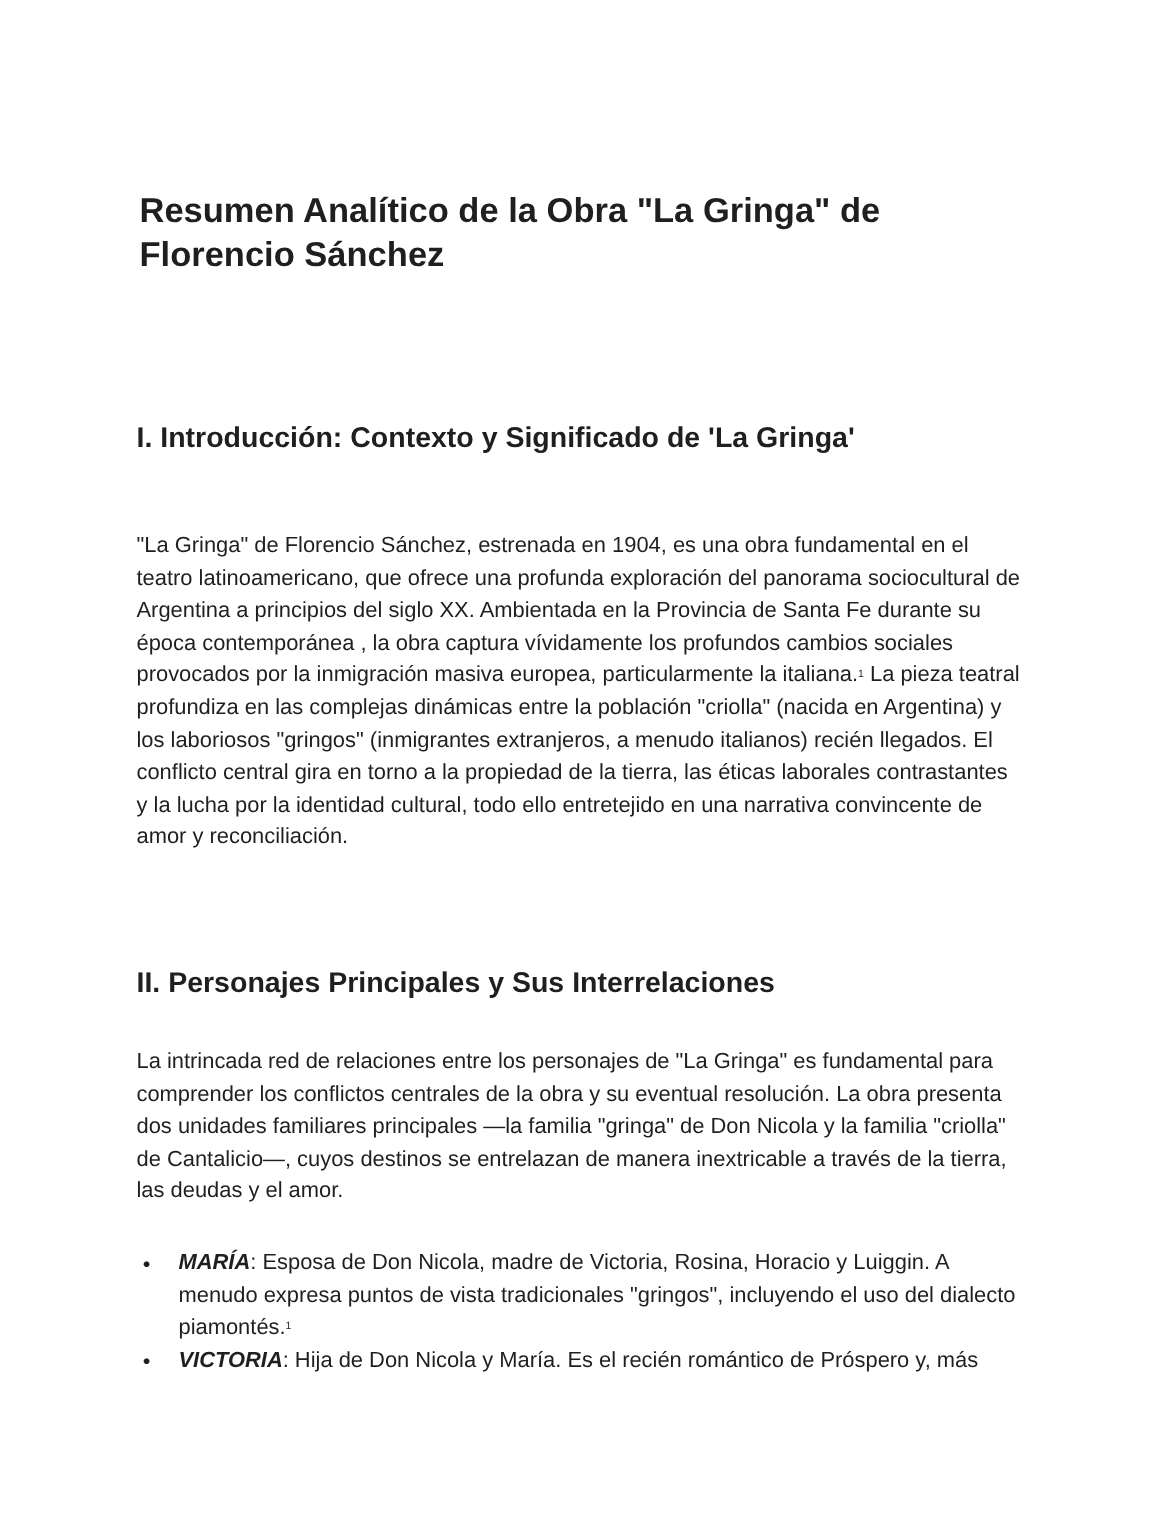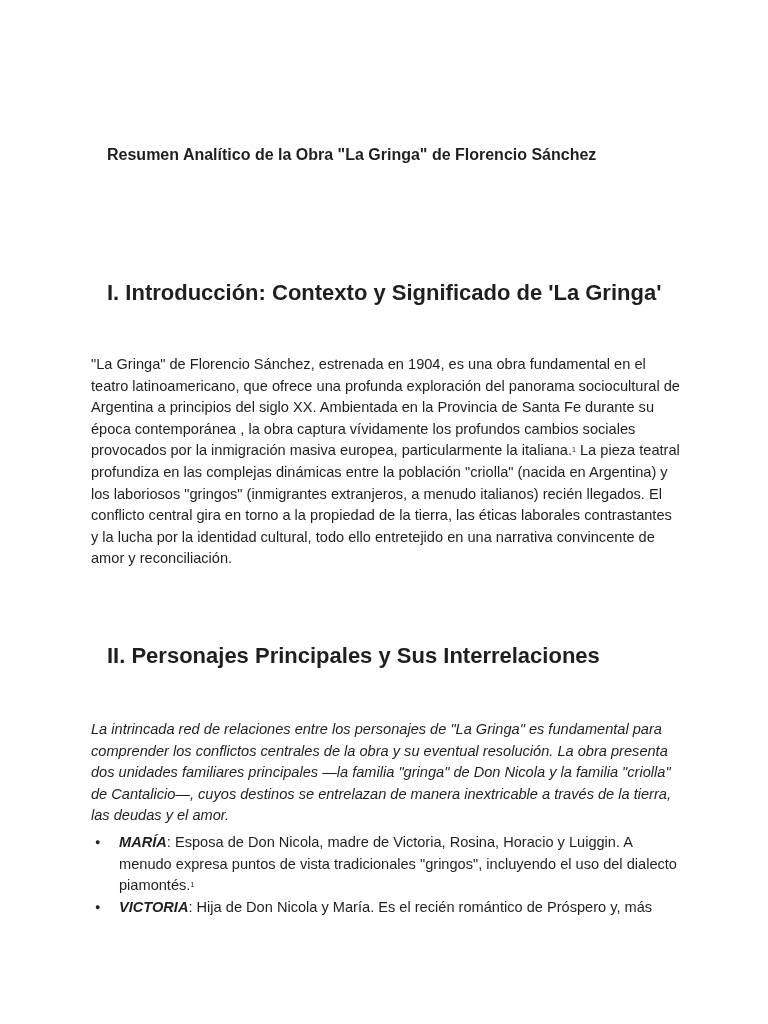--- a/index.html
+++ b/index.html
@@ -1,28 +1,28 @@
 <!DOCTYPE html>
 <html><head>
 <meta charset="utf-8">
 <style>
   html, body { margin: 0; padding: 0; background: #ffffff; }
   body { width: 768px; height: 1024px; overflow: hidden; position: relative;
          font-family: "Liberation Sans", sans-serif; color: #1f1f1f; }
   .page { position: absolute; left: 91px; top: 0; width: 600px; }
-  h1 { position: absolute; top: 124px; left: 0; margin: 16px; width: 560px;
-       font-size: 16px; line-height: 29px; font-weight: bold; color: #1f1f1f; }
-  h2 { position: absolute; left: 16px; margin: 0; font-size: 22px; line-height: 26px;
+  h1 { position: absolute; top: 124px; left: 0; margin: 2px; width: 560px;
+       font-size: 23px; line-height: 29px; font-weight: bold; color: #1f1f1f; }
+  h2 { position: absolute; left: 0; margin: 0; font-size: 19px; line-height: 26px;
        font-weight: bold; color: #1f1f1f; white-space: nowrap; }
   #h-intro { top: 280px; }
   #h-pers { top: 643px; }
   p { position: absolute; left: 0; margin: 0; width: 590px; font-size: 14.6px;
       line-height: 21.6px; color: #1f1f1f; }
   #p-intro { top: 354px; }
-  #p-pers { top: 719px; font-style: italic; }
+  #p-pers { top: 698px; }
   sup { font-size: 7px; vertical-align: top; position: relative; top: -1px; }
   ul { position: absolute; top: 832px; left: 0; margin: 0; padding: 0; list-style: none; width: 590px; }
   li { position: relative; padding-left: 28px; font-size: 14.6px; line-height: 21.6px; }
   li .bullet { position: absolute; left: 4px; top: 0; }
   li b { font-weight: bold; font-style: italic; }
 </style>
 </head>
 <body>
 
 <div class="page">

